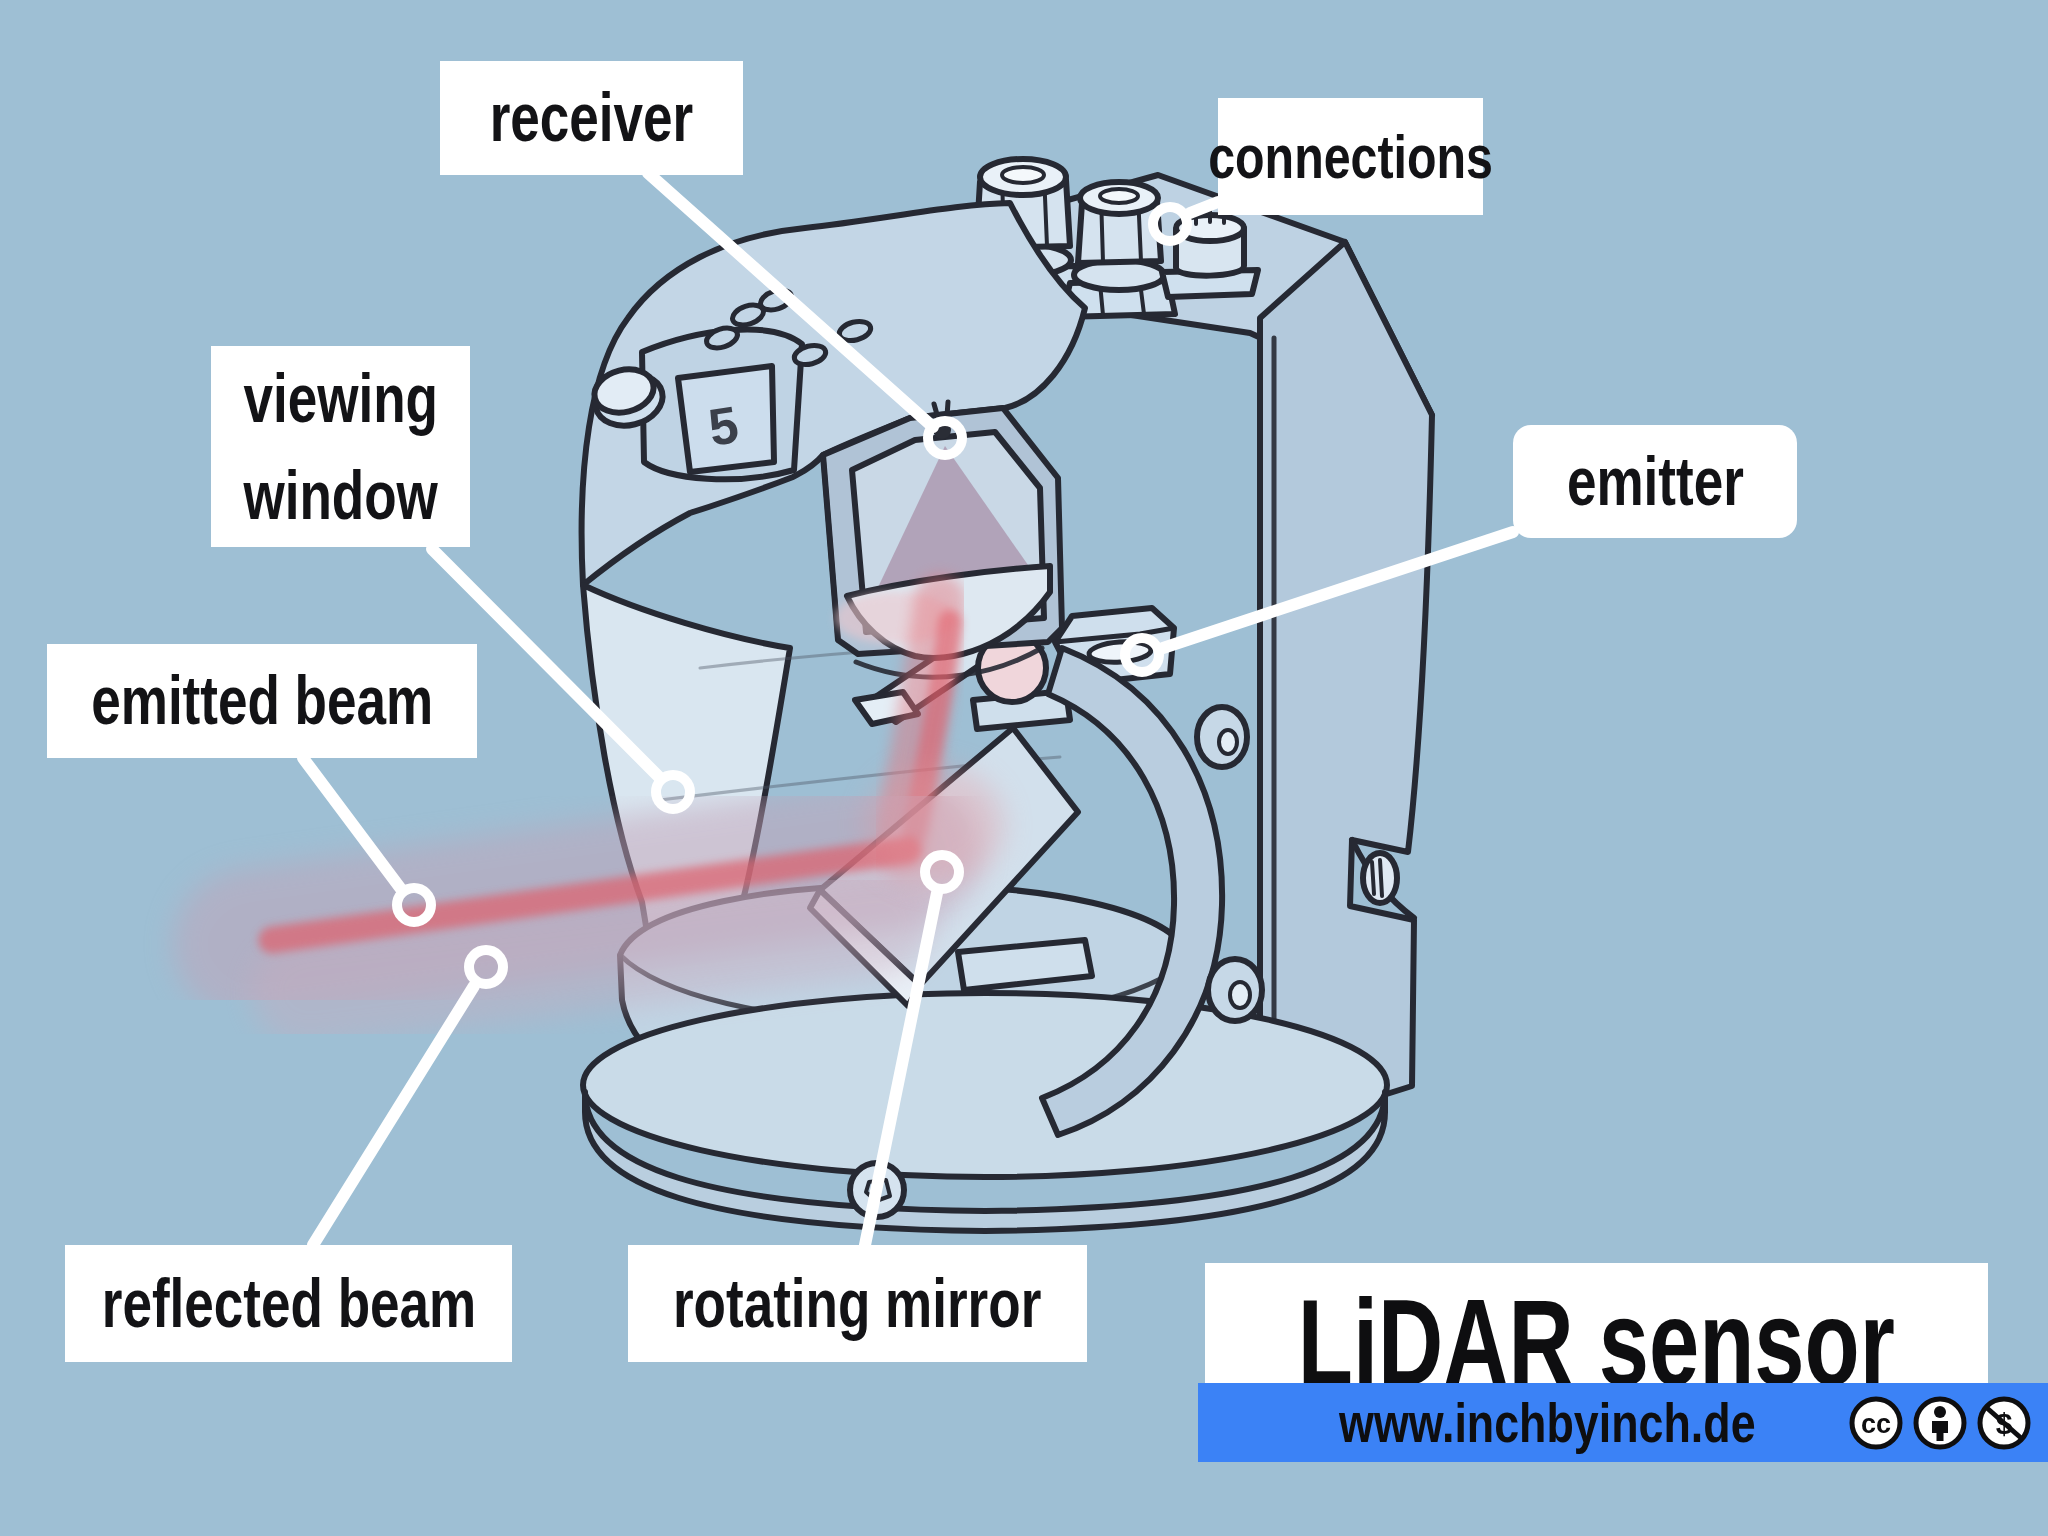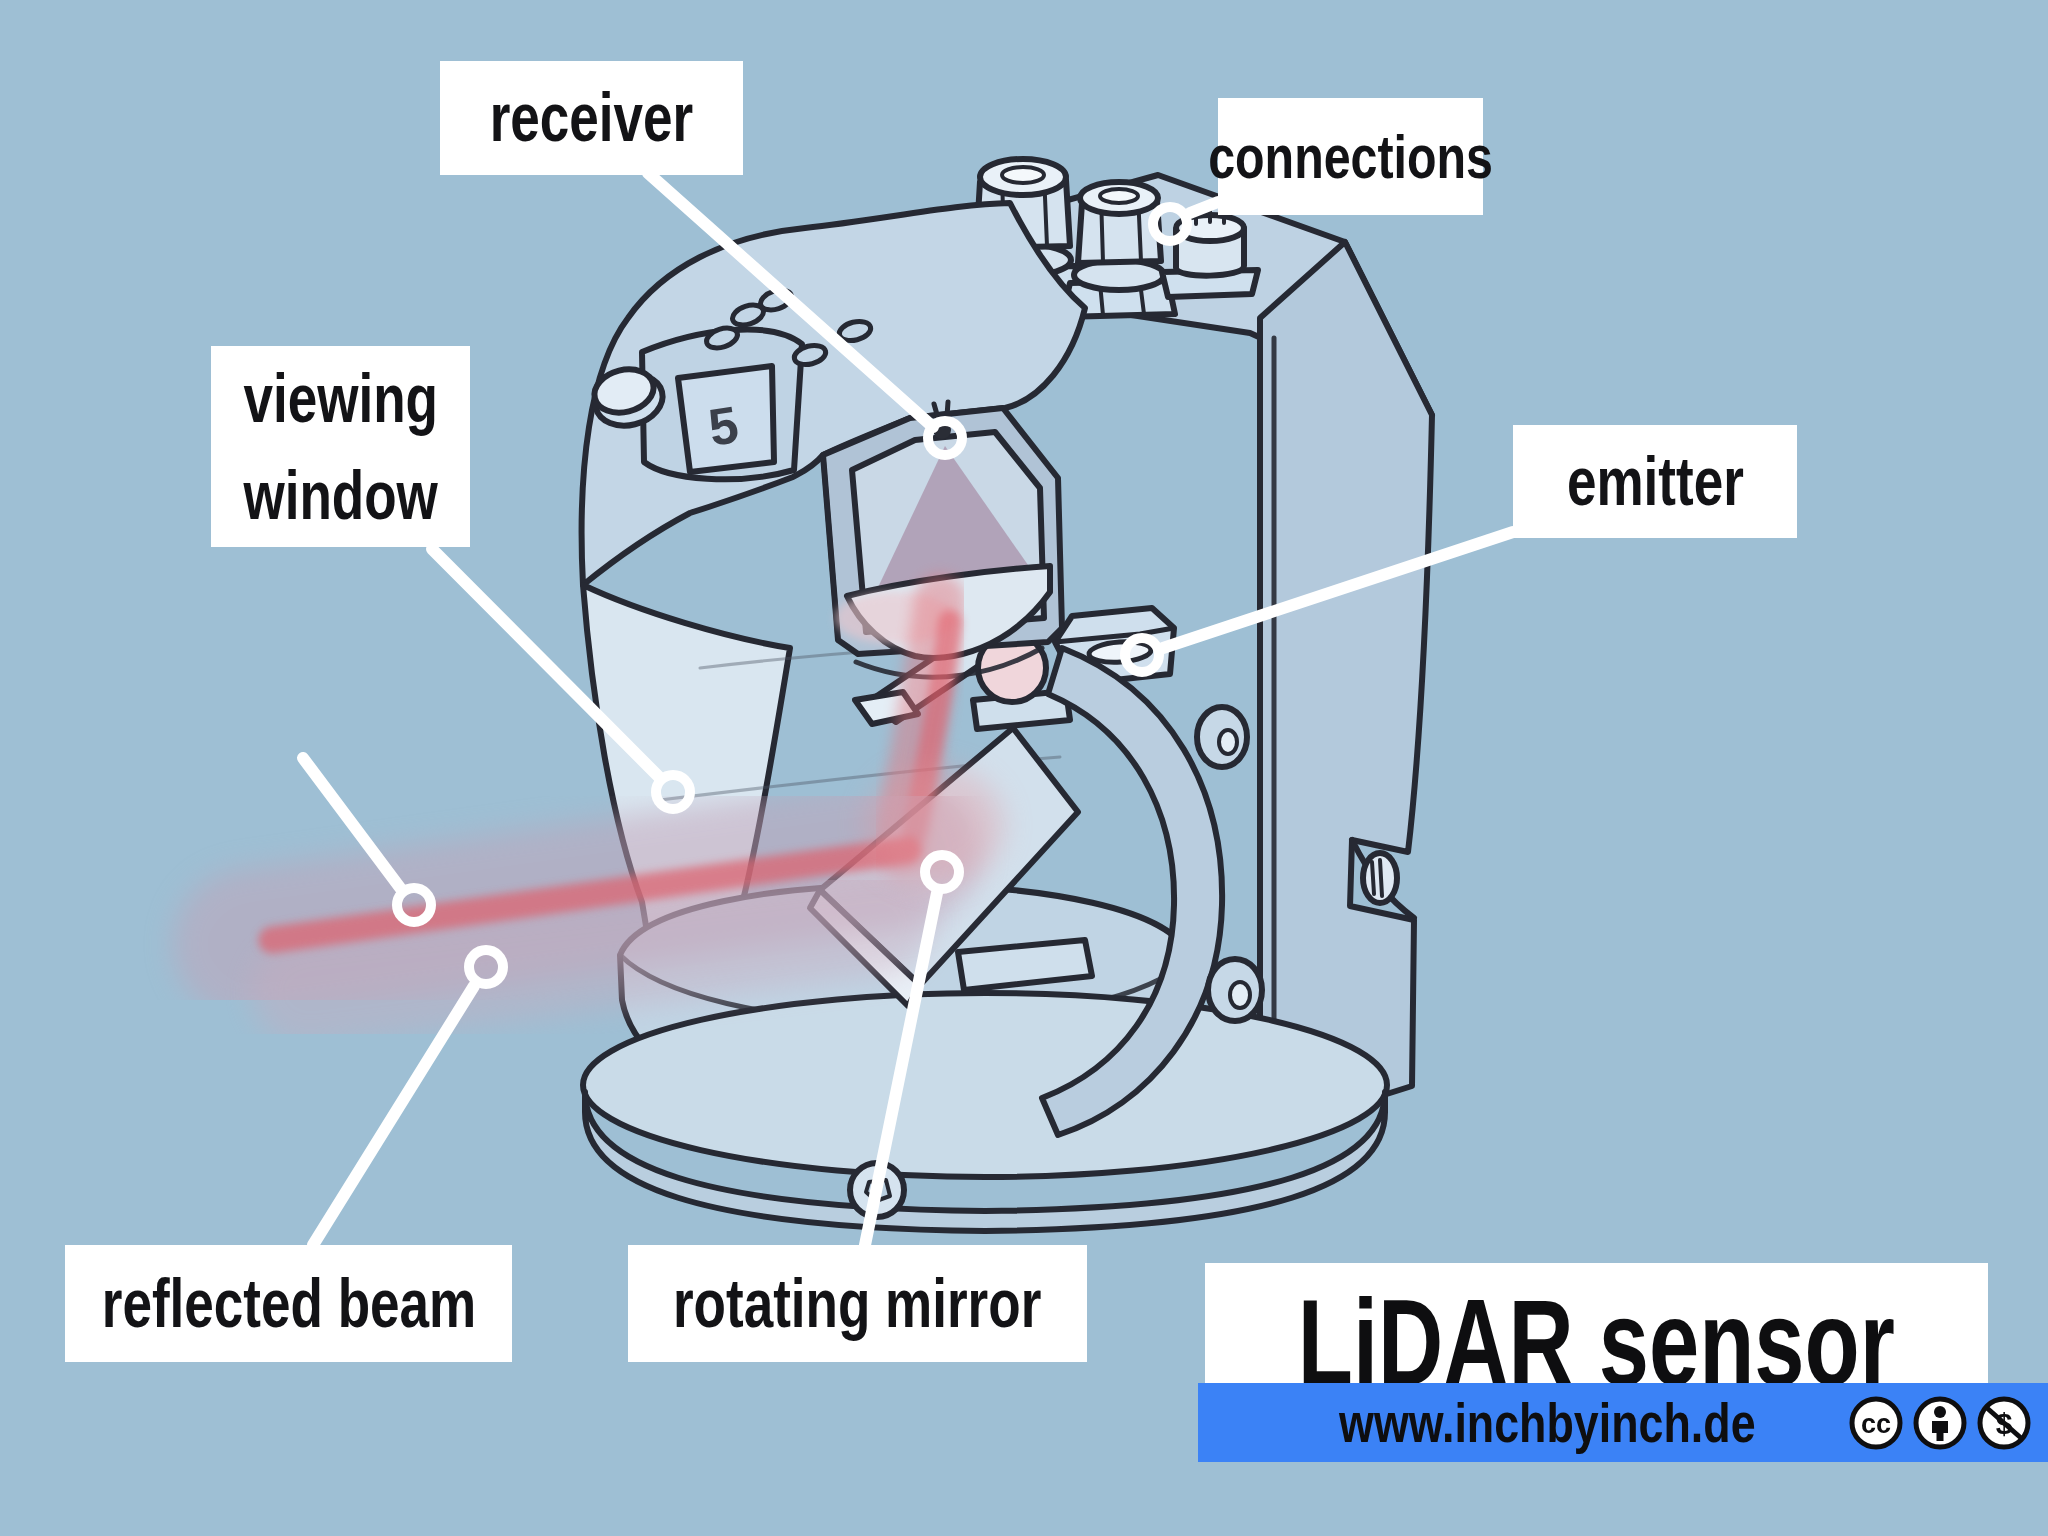--- a/index.html
+++ b/index.html
@@ -238,24 +238,27 @@
 
   <div class="label" style="left:1218px;top:98px;width:265px;height:117px;">
     <span class="txt" style="font-size:62px;">connections</span>
   </div>
 
   <div class="label" style="left:211px;top:346px;width:259px;height:201px;">
     <span class="txt two">viewing</span>
     <span class="txt two">window</span>
   </div>
 
-  <div class="label" style="left:1513px;top:425px;width:284px;height:113px;">
+  <div class="label" style="left:1513px;top:425px;width:284px;height:113px;border-radius:18px;">
     <span class="txt">emitter</span>
   </div>
 
+  <div class="label" style="left:47px;top:644px;width:430px;height:114px;">
+    <span class="txt">emitted beam</span>
+  </div>
 
   <div class="label" style="left:65px;top:1245px;width:447px;height:117px;">
     <span class="txt">reflected beam</span>
   </div>
 
   <div class="label" style="left:628px;top:1245px;width:459px;height:117px;">
     <span class="txt">rotating mirror</span>
   </div>
 
   <div class="title-box" style="left:1205px;top:1263px;width:783px;height:160px;">

